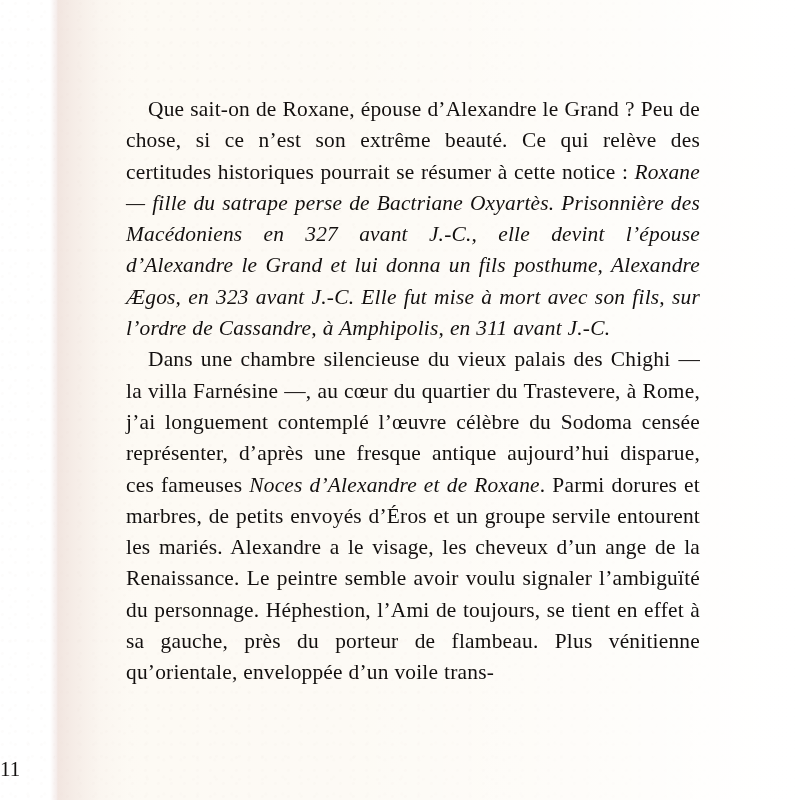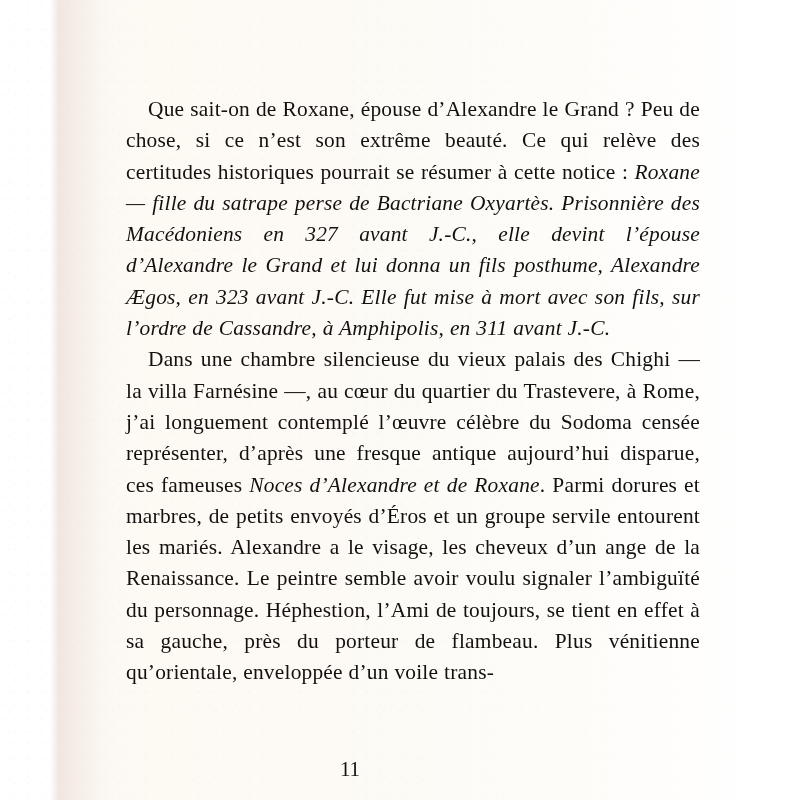--- a/index.html
+++ b/index.html
@@ -96,21 +96,21 @@
   
   .para:last-of-type {
     text-align-last: left;
   }
 
   .folio {
     position: absolute;
     left: 0;
     top: 757px;
     width: 700px;
-    text-align: center;
+    text-align: left;
     font-size: 21px;
     color: #13100f;
     font-family: "Liberation Serif", "DejaVu Serif", serif;
   }
 
   
   .grain {
     position: absolute;
     inset: 0;
     opacity: 0.5;

